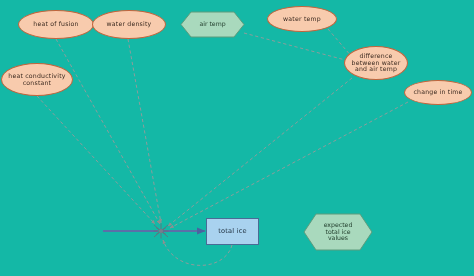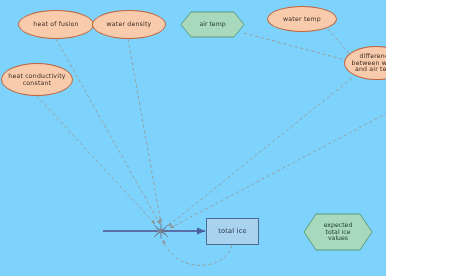--- a/index.html
+++ b/index.html
@@ -2,23 +2,23 @@
 <html><head>
 <meta charset="utf-8">
 <style>
   html, body {
     margin: 0;
     padding: 0;
     background: #ffffff;
   }
   #canvas {
     position: relative;
-    width: 386px;
+    width: 474px;
     height: 276px;
-    background: #7dd3fc;
+    background: #14b8a6;
     overflow: hidden;
     font-family: "DejaVu Sans", sans-serif;
   }
   #edges {
     position: absolute;
     left: 0; top: 0;
     width: 474px;
     height: 276px;
   }
   .node {

